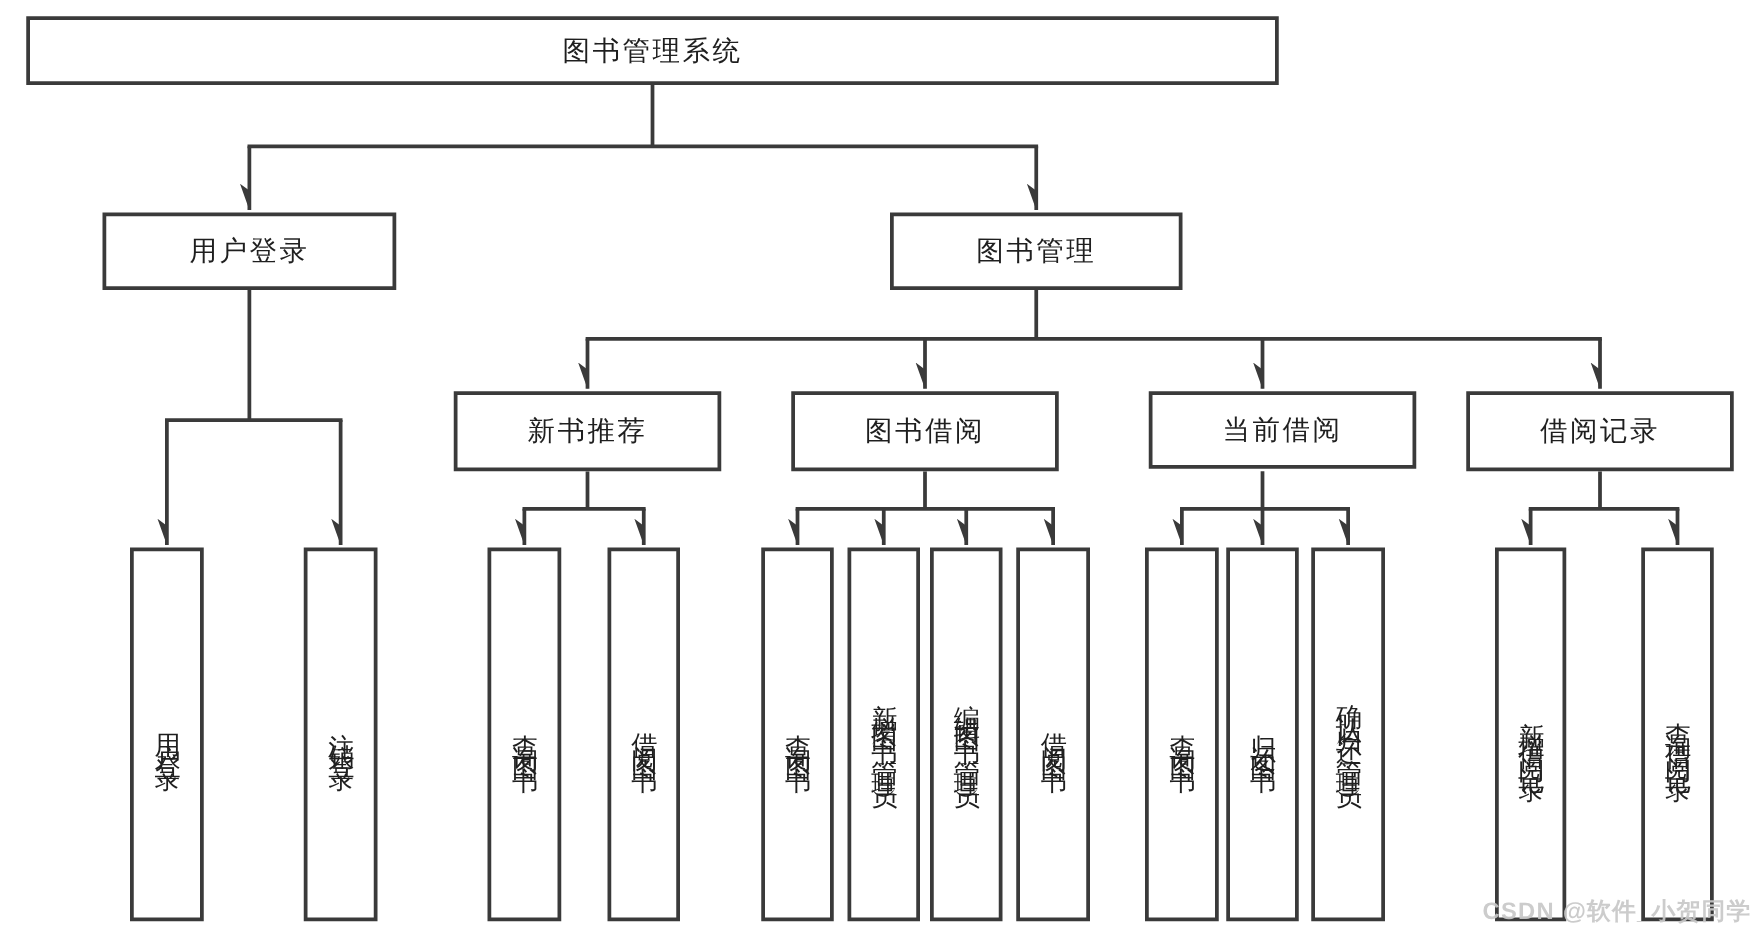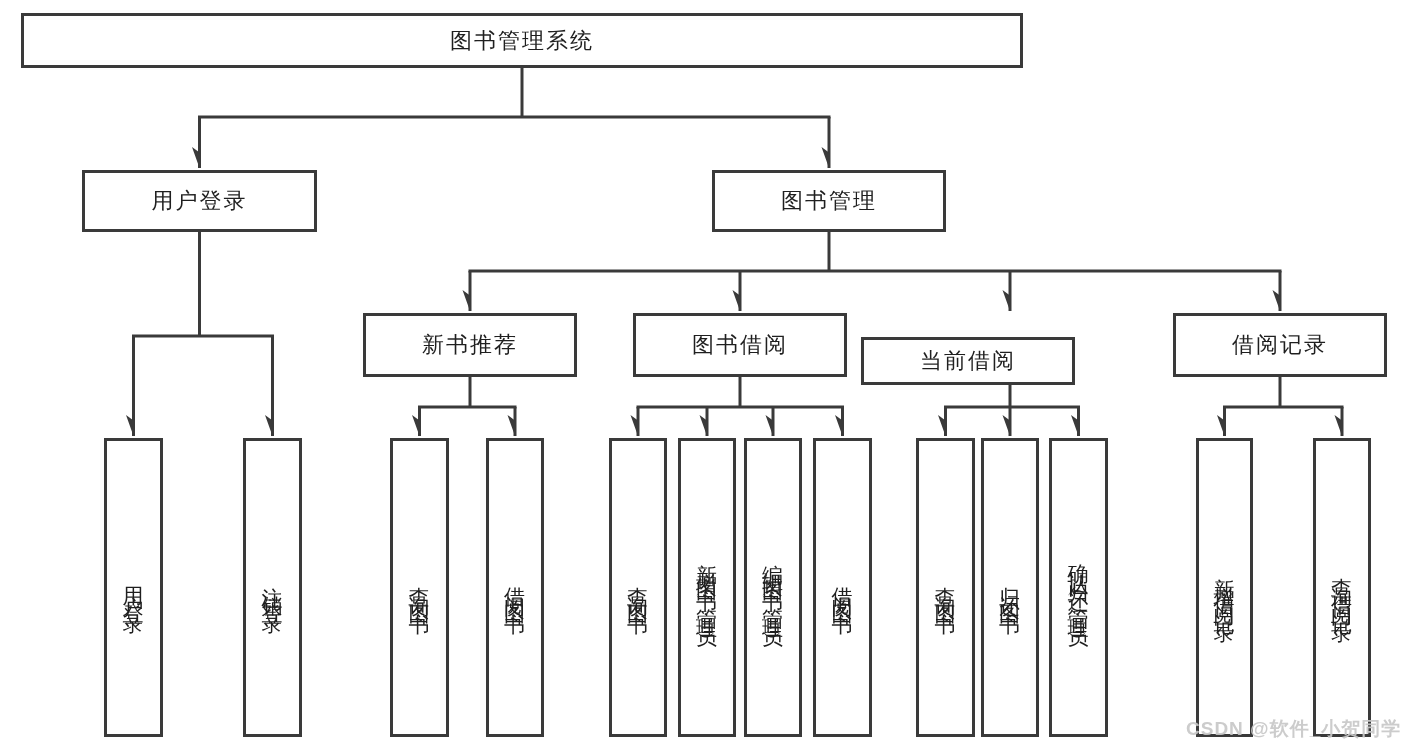--- a/index.html
+++ b/index.html
@@ -95,21 +95,21 @@
     </g>
   </svg>
 
   <div class="box hbox" style="left:21px;top:13px;width:1002px;height:55px;text-align:center;">图书管理系统</div>
 
   <div class="box hbox" style="left:82px;top:170px;width:235px;height:62px;">用户登录</div>
   <div class="box hbox" style="left:363px;top:313px;width:214px;height:64px;">新书推荐</div>
 
   <div class="box hbox" style="left:712px;top:170px;width:234px;height:62px;">图书管理</div>
   <div class="box hbox" style="left:633px;top:313px;width:214px;height:64px;">图书借阅</div>
-  <div class="box hbox" style="left:861px;top:313px;width:214px;height:48px;margin-top:24px;">当前借阅</div>
+  <div class="box hbox" style="left:919px;top:313px;width:214px;height:62px;">当前借阅</div>
   <div class="box hbox" style="left:1173px;top:313px;width:214px;height:64px;">借阅记录</div>
 
   <div class="box vbox" style="left:104px;top:438px;width:59px;height:299px;">
     <span class="vtext">用户登录</span>
     </div>
   <div class="box vbox" style="left:243px;top:438px;width:59px;height:299px;">
     <span class="vtext">注销登录</span>
     </div>
 
   <div class="box vbox" style="left:390px;top:438px;width:59px;height:299px;">

